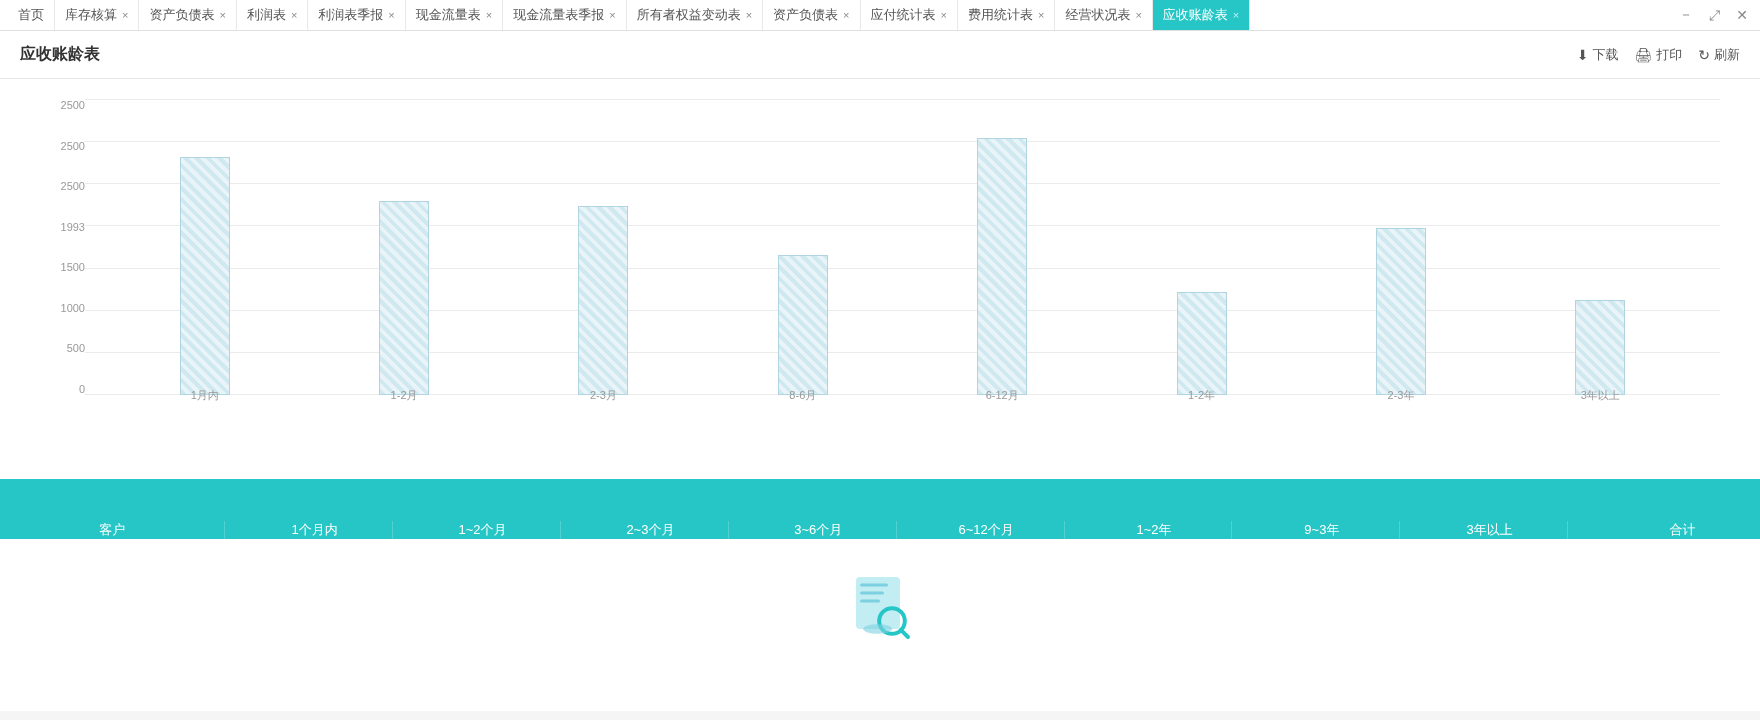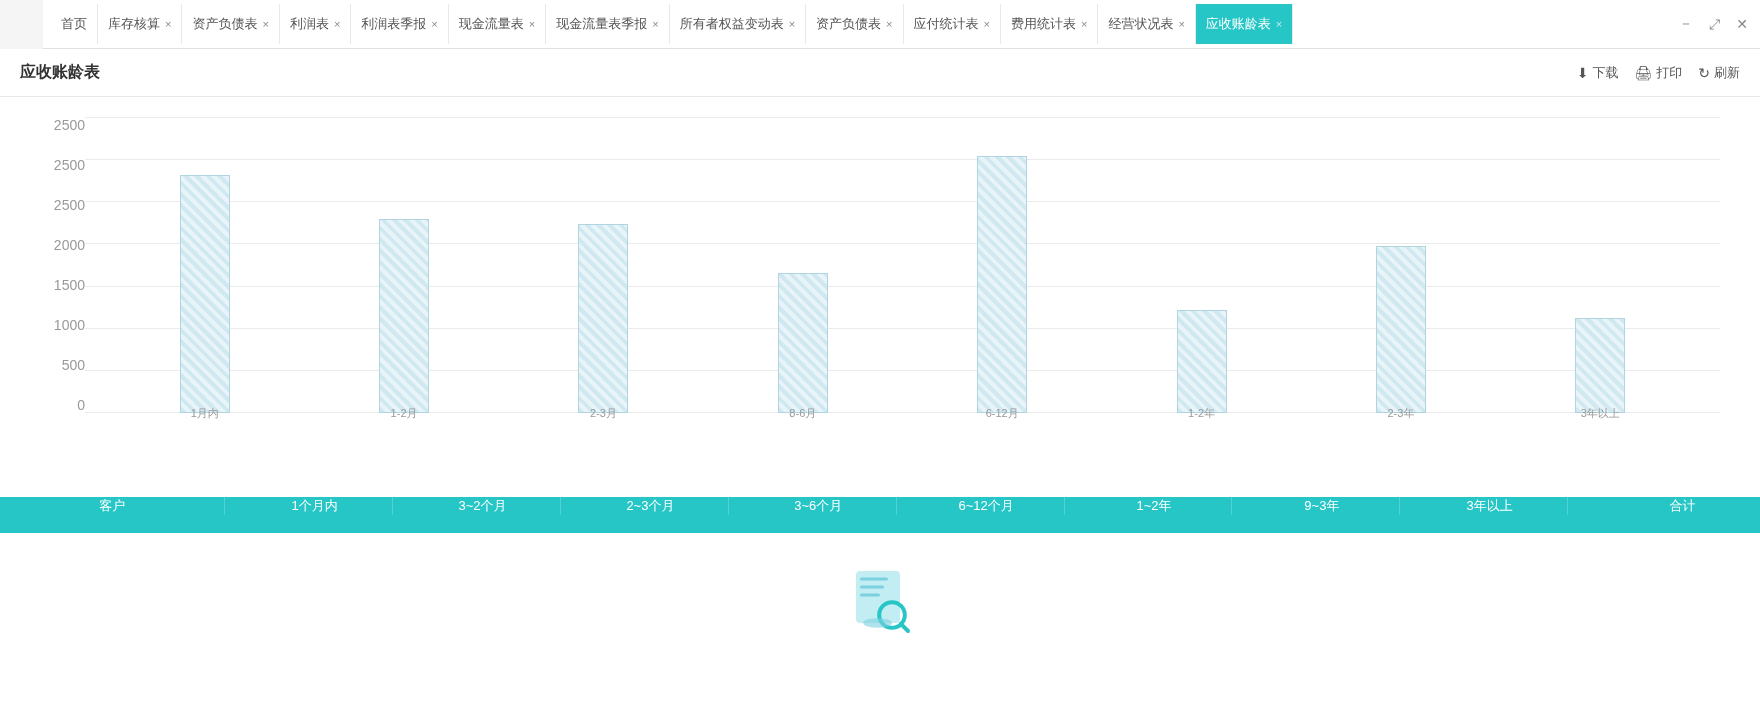--- a/index.html
+++ b/index.html
@@ -4,25 +4,24 @@
   <style>
     * { box-sizing: border-box; margin: 0; padding: 0; }
     body { font-family: 'Microsoft YaHei', Arial, sans-serif; font-size: 13px; background: #f5f5f5; color: #333; overflow: hidden; }
 
     
     .tab-bar {
       display: flex;
       align-items: center;
       background: #fff;
       border-bottom: 1px solid #e0e0e0;
-      height: 49px;
+      height: 31px;
       padding: 0 8px;
       overflow: hidden;
       white-space: nowrap;
-      margin-left: 43px;
     }
     .tab-item {
       display: inline-flex;
       align-items: center;
       height: 40px;
       padding: 0 10px;
       cursor: pointer;
       font-size: 13px;
       color: #555;
       border-right: 1px solid #e8e8e8;
@@ -103,21 +102,21 @@
       height: 320px;
       position: relative;
     }
     .y-axis {
       display: flex;
       flex-direction: column;
       justify-content: space-between;
       padding-bottom: 24px;
       width: 45px;
       text-align: right;
-      font-size: 14px;
+      font-size: 11px;
       color: #999;
     }
     .chart-body {
       flex: 1;
       position: relative;
     }
     .grid-lines {
       position: absolute;
       top: 0;
       left: 0;
@@ -177,22 +176,22 @@
       align-items: center;
       justify-content: center;
       width: 50px;
     }
 
     
     .table-header {
       display: flex;
       background: #26c6c6;
       color: #fff;
-      height: 36px;
-      align-items: flex-start;
+      height: 60px;
+      align-items: flex-end;
       gap: 12px;
     }
     .th-cell {
       flex: 1;
       text-align: center;
       font-size: 13px;
       padding: 0 8px;
       border-right: 1px solid rgba(255,255,255,0.2);
     }
     .th-cell:first-child { flex: 1.5; }
@@ -296,21 +295,21 @@
 </div>
 
 <div class="main-content">
 
   <div class="chart-area">
     <div class="bar-chart">
       <div class="y-axis" id="y-axis">
           <div>2500</div>
           <div>2500</div>
           <div>2500</div>
-          <div>2000</div>
+          <div>1993</div>
           <div>1500</div>
           <div>1000</div>
           <div>500</div>
           <div>0</div>
         </div>
       <div class="chart-body">
         <div class="grid-lines" id="grid-lines">
             <div class="grid-line"></div>
             <div class="grid-line"></div>
             <div class="grid-line"></div>
@@ -356,21 +355,21 @@
             <div class="x-label">2-3年</div>
             <div class="x-label">3年以上</div>
           </div>
       </div>
     </div>
   </div>
 
   <div class="table-header" id="table-header">
       <div class="th-cell">客户</div>
       <div class="th-cell">1个月内</div>
-      <div class="th-cell">3~2个月</div>
+      <div class="th-cell">1~2个月</div>
       <div class="th-cell">2~3个月</div>
       <div class="th-cell">3~6个月</div>
       <div class="th-cell">6~12个月</div>
       <div class="th-cell">1~2年</div>
       <div class="th-cell">9~3年</div>
       <div class="th-cell">3年以上</div>
       <div class="th-cell">合计</div>
     </div>
 
   <div class="empty-state">

